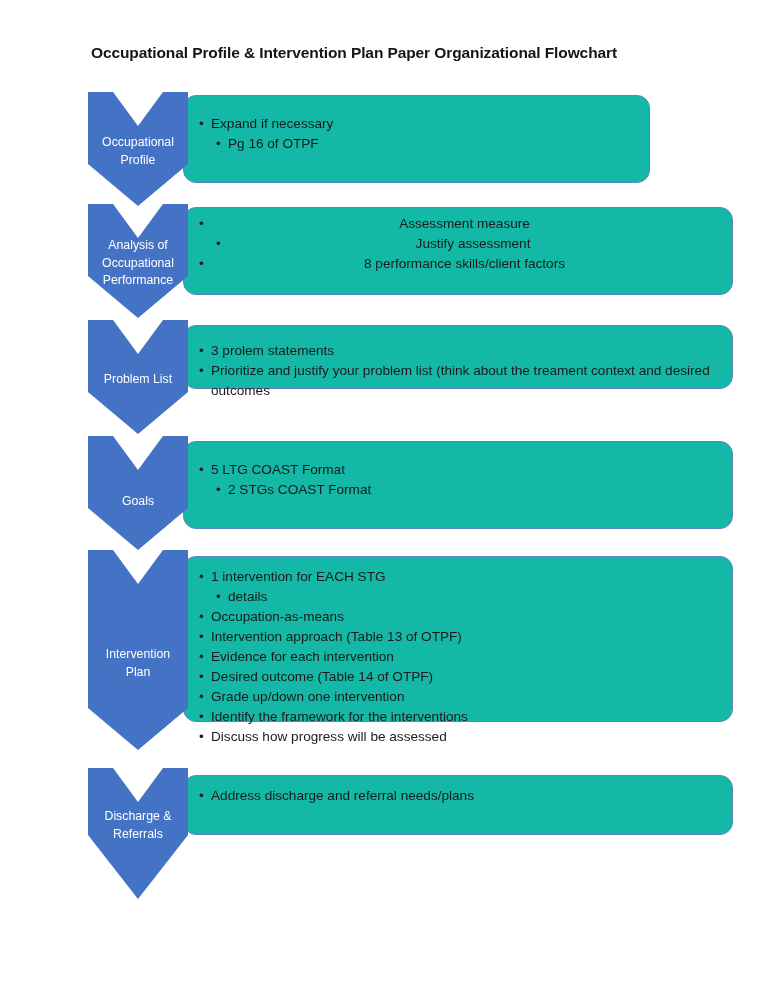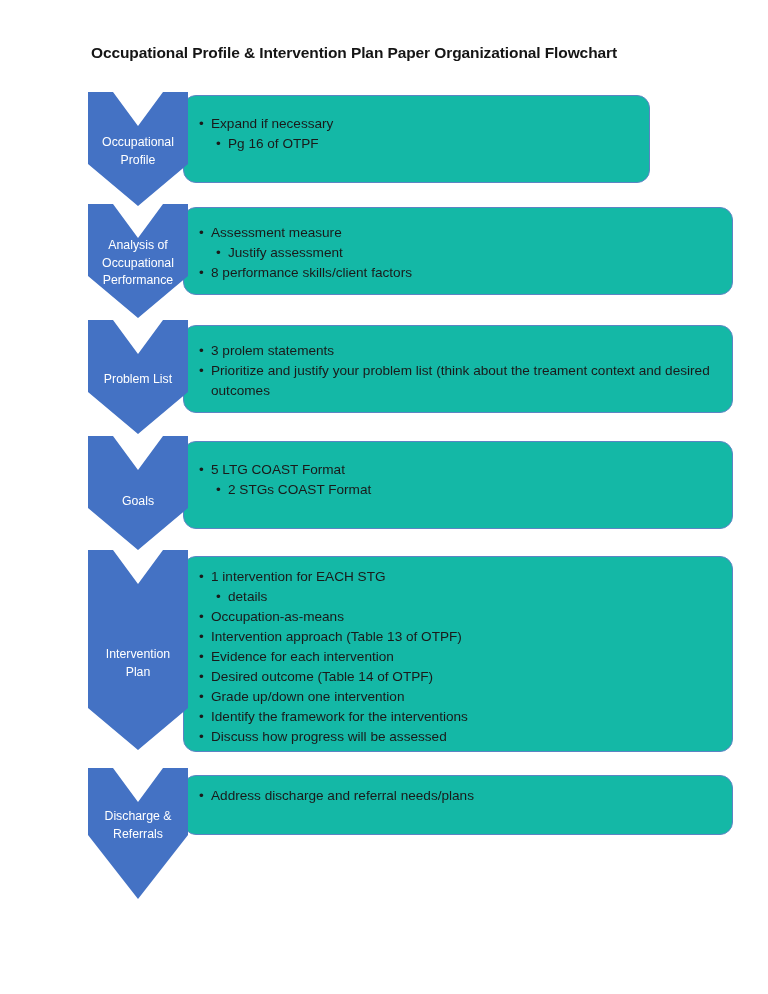--- a/index.html
+++ b/index.html
@@ -136,36 +136,36 @@
   <div class="stage">
     <div class="chevron" style="top:204px;height:114px;">
       <svg viewBox="0 0 100 114" preserveAspectRatio="none" aria-hidden="true">
         <polygon points="0,0 25,0 50,34 75,0 100,0 100,72 50,114 0,72" fill="#4472c4"></polygon>
       </svg>
       <div class="chevron-label" style="top:33px;">Analysis of
 Occupational
 Performance</div>
     </div>
     <div class="textbox" style="top:207px;height:88px;width:550px;">
-      <ul class="bullets" style="margin-top:15px;margin-left:14px;margin-right:14px;">
+      <ul class="bullets" style="margin-top:6px;margin-left:14px;margin-right:14px;text-align:center;">
         <li>Assessment measure</li>
         <li class="sub">Justify assessment</li>
         <li>8 performance skills/client factors</li>
       </ul>
     </div>
   </div>
 
   <div class="stage">
     <div class="chevron" style="top:320px;height:114px;">
       <svg viewBox="0 0 100 114" preserveAspectRatio="none" aria-hidden="true">
         <polygon points="0,0 25,0 50,34 75,0 100,0 100,72 50,114 0,72" fill="#4472c4"></polygon>
       </svg>
       <div class="chevron-label" style="top:51px;">Problem List</div>
     </div>
-    <div class="textbox" style="top:325px;height:88px;width:550px;">
+    <div class="textbox" style="top:325px;height:64px;width:550px;">
       <ul class="bullets" style="margin-top:15px;margin-left:14px;margin-right:10px;">
         <li>3 prolem statements</li>
         <li>Prioritize and justify your problem list (think about the treament context and desired outcomes</li>
       </ul>
     </div>
   </div>
 
   <div class="stage">
     <div class="chevron" style="top:436px;height:114px;">
       <svg viewBox="0 0 100 114" preserveAspectRatio="none" aria-hidden="true">
@@ -182,21 +182,21 @@
   </div>
 
   <div class="stage">
     <div class="chevron" style="top:550px;height:200px;">
       <svg viewBox="0 0 100 200" preserveAspectRatio="none" aria-hidden="true">
         <polygon points="0,0 25,0 50,34 75,0 100,0 100,158 50,200 0,158" fill="#4472c4"></polygon>
       </svg>
       <div class="chevron-label" style="top:96px;">Intervention
 Plan</div>
     </div>
-    <div class="textbox" style="top:556px;height:196px;width:550px;">
+    <div class="textbox" style="top:556px;height:166px;width:550px;">
       <ul class="bullets" style="margin-top:10px;margin-left:14px;margin-right:14px;">
         <li>1 intervention for EACH STG</li>
         <li class="sub">details</li>
         <li>Occupation-as-means</li>
         <li>Intervention approach (Table 13 of OTPF)</li>
         <li>Evidence for each intervention</li>
         <li>Desired outcome (Table 14 of OTPF)</li>
         <li>Grade up/down one intervention</li>
         <li>Identify the framework for the interventions</li>
         <li>Discuss how progress will be assessed</li>

